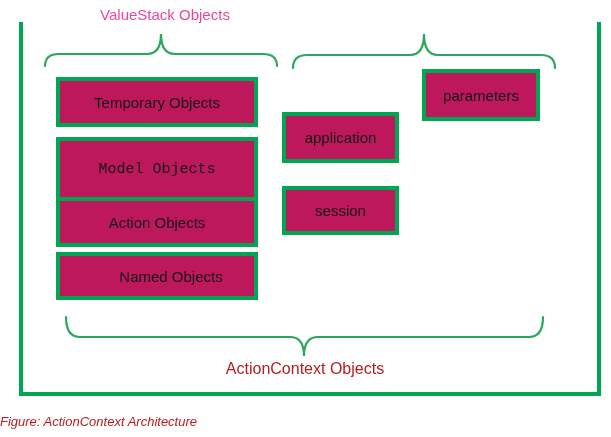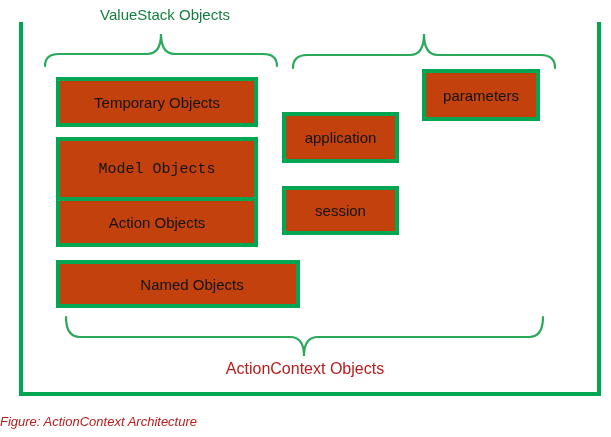--- a/index.html
+++ b/index.html
@@ -13,49 +13,49 @@
     width: 611px;
     height: 437px;
     background: #ffffff;
     overflow: hidden;
   }
   .header-label {
     position: absolute;
     width: 200px;
     text-align: center;
     font-size: 15px;
-    color: #15803d;
+    color: #ec4899;
     white-space: nowrap;
   }
   .outer-u {
     position: absolute;
     left: 19px;
     top: 22px;
     width: 582px;
     height: 374px;
     border: 4px solid #00a651;
     border-top: none;
     box-sizing: border-box;
   }
   .obj-box {
     position: absolute;
     box-sizing: border-box;
     border: 4px solid #00a651;
-    background: #c2410c;
+    background: #be185d;
     display: flex;
     align-items: center;
     justify-content: center;
     font-size: 15px;
     color: #141414;
     white-space: nowrap;
   }
   .box-temporary   { left: 56px;  top: 77px;  width: 202px; height: 50px; }
   .box-model       { left: 56px;  top: 137px; width: 202px; height: 65px; font-family: Liberation Mono, monospace; }
   .box-action      { left: 56px;  top: 197px; width: 202px; height: 50px; }
-  .box-named       { left: 56px;  top: 260px; width: 244px; height: 48px; padding-left: 28px; }
+  .box-named       { left: 56px;  top: 252px; width: 202px; height: 48px; padding-left: 28px; }
   .box-application { left: 282px; top: 112px; width: 117px; height: 51px; }
   .box-session     { left: 282px; top: 186px; width: 117px; height: 49px; }
   .box-parameters  { left: 422px; top: 69px;  width: 118px; height: 52px; }
   .box-attr        { left: 422px; top: 146px; width: 117px; height: 50px; }
   .box-request     { left: 422px; top: 220px; width: 117px; height: 49px; }
   #brace-svg {
     position: absolute;
     left: 0;
     top: 0;
     width: 611px;

